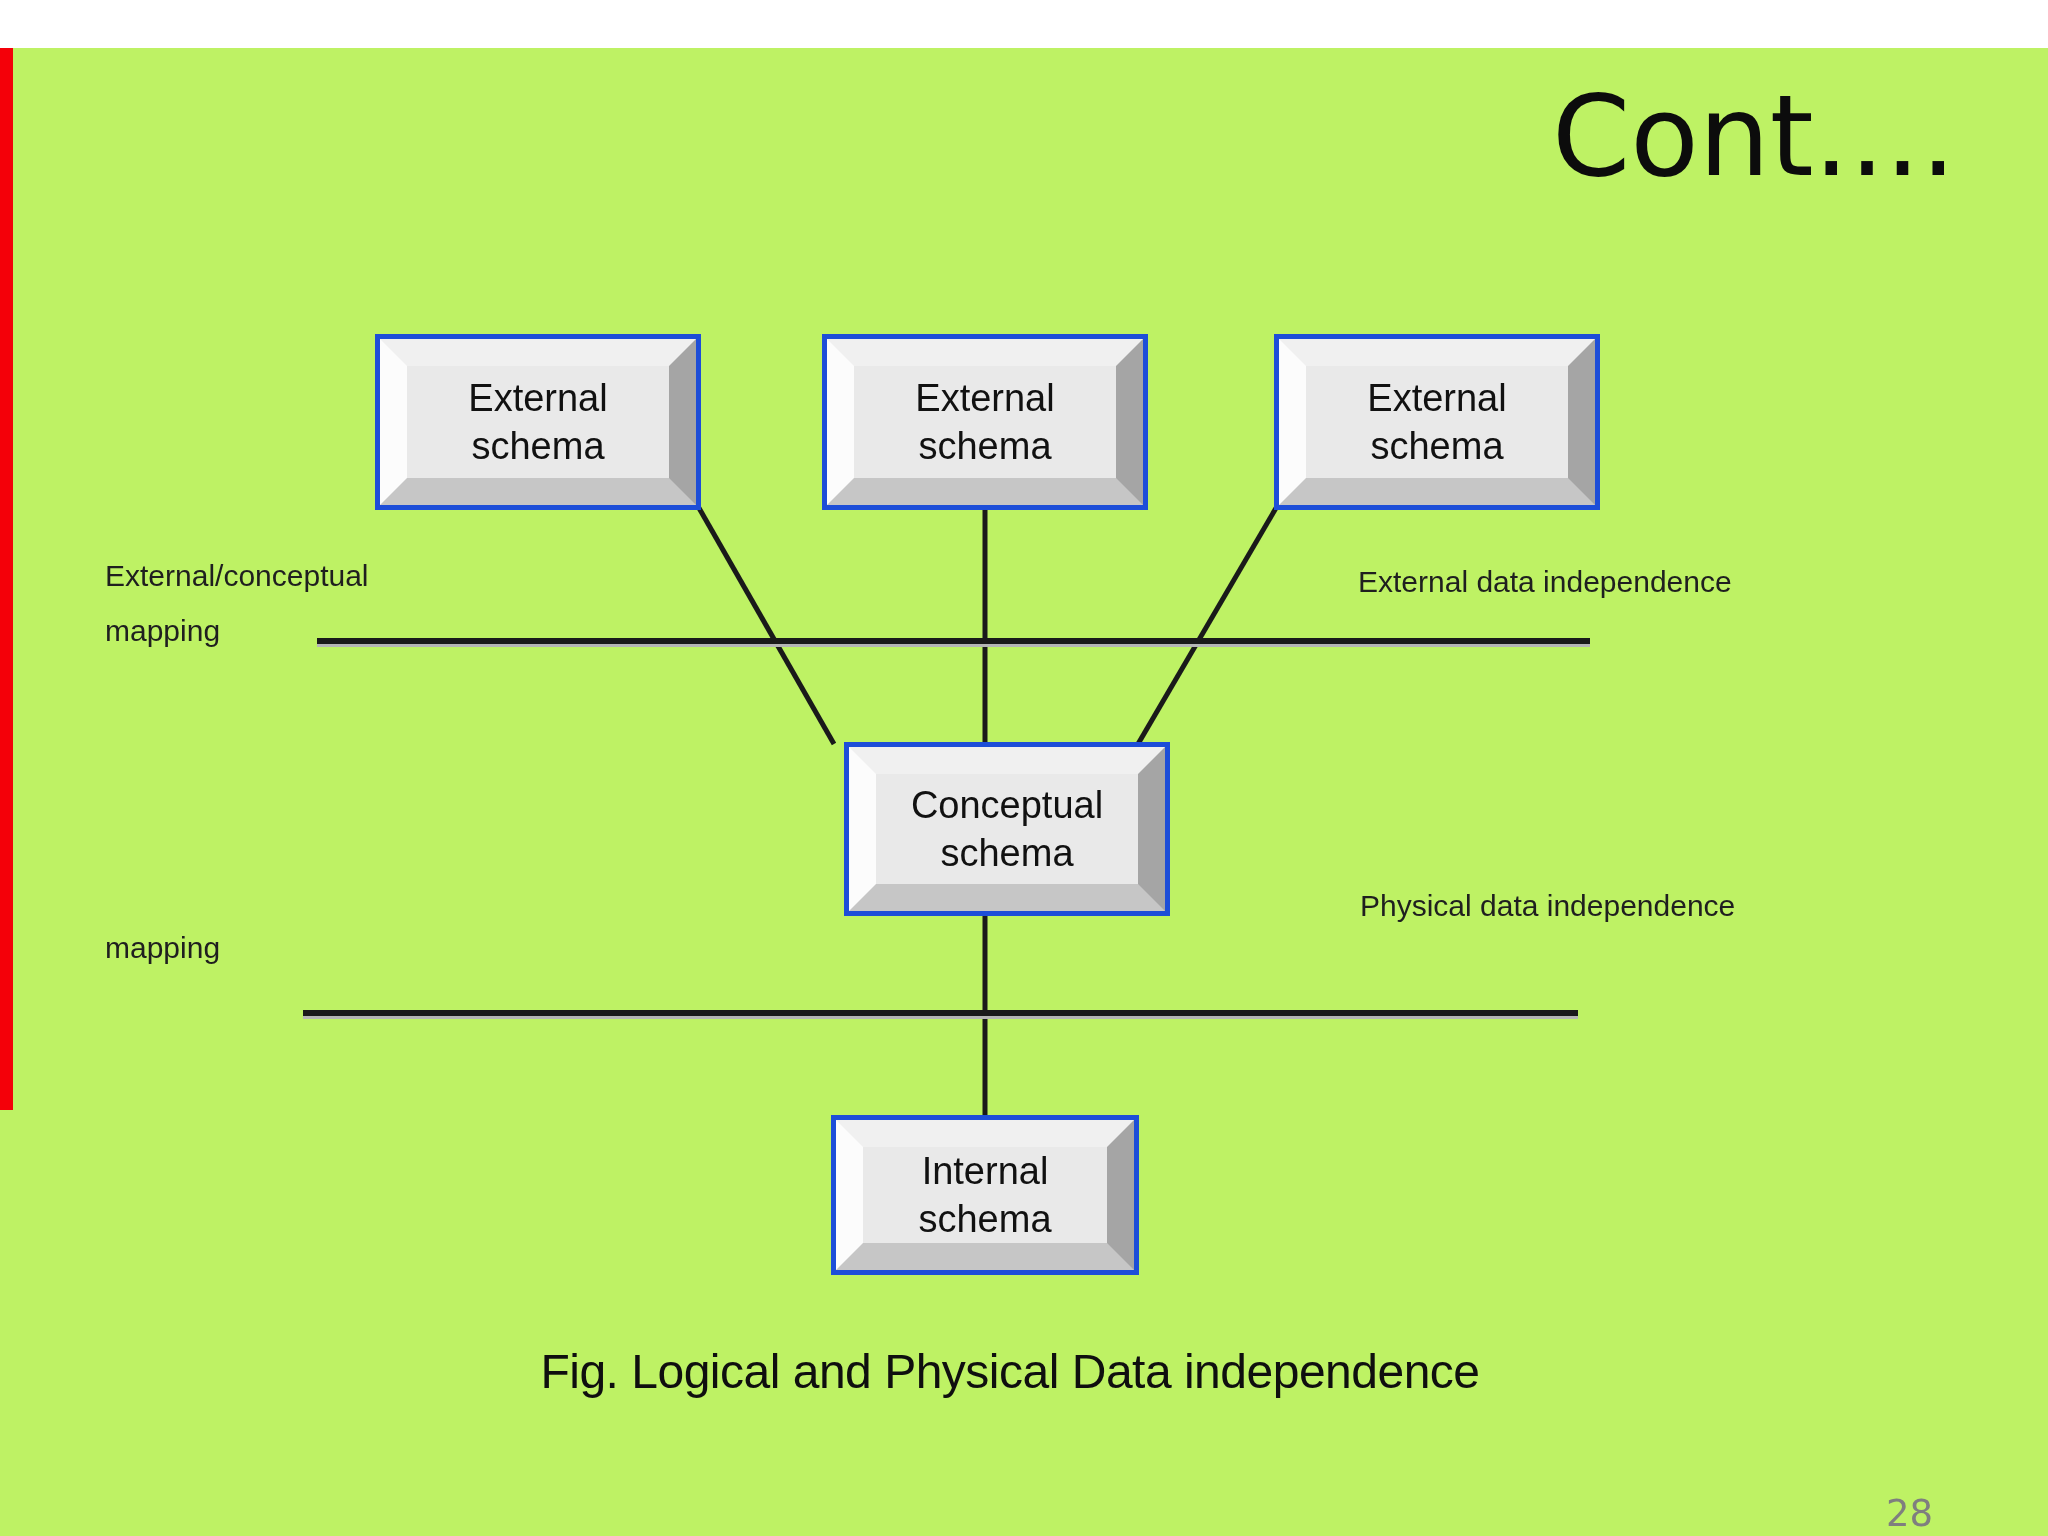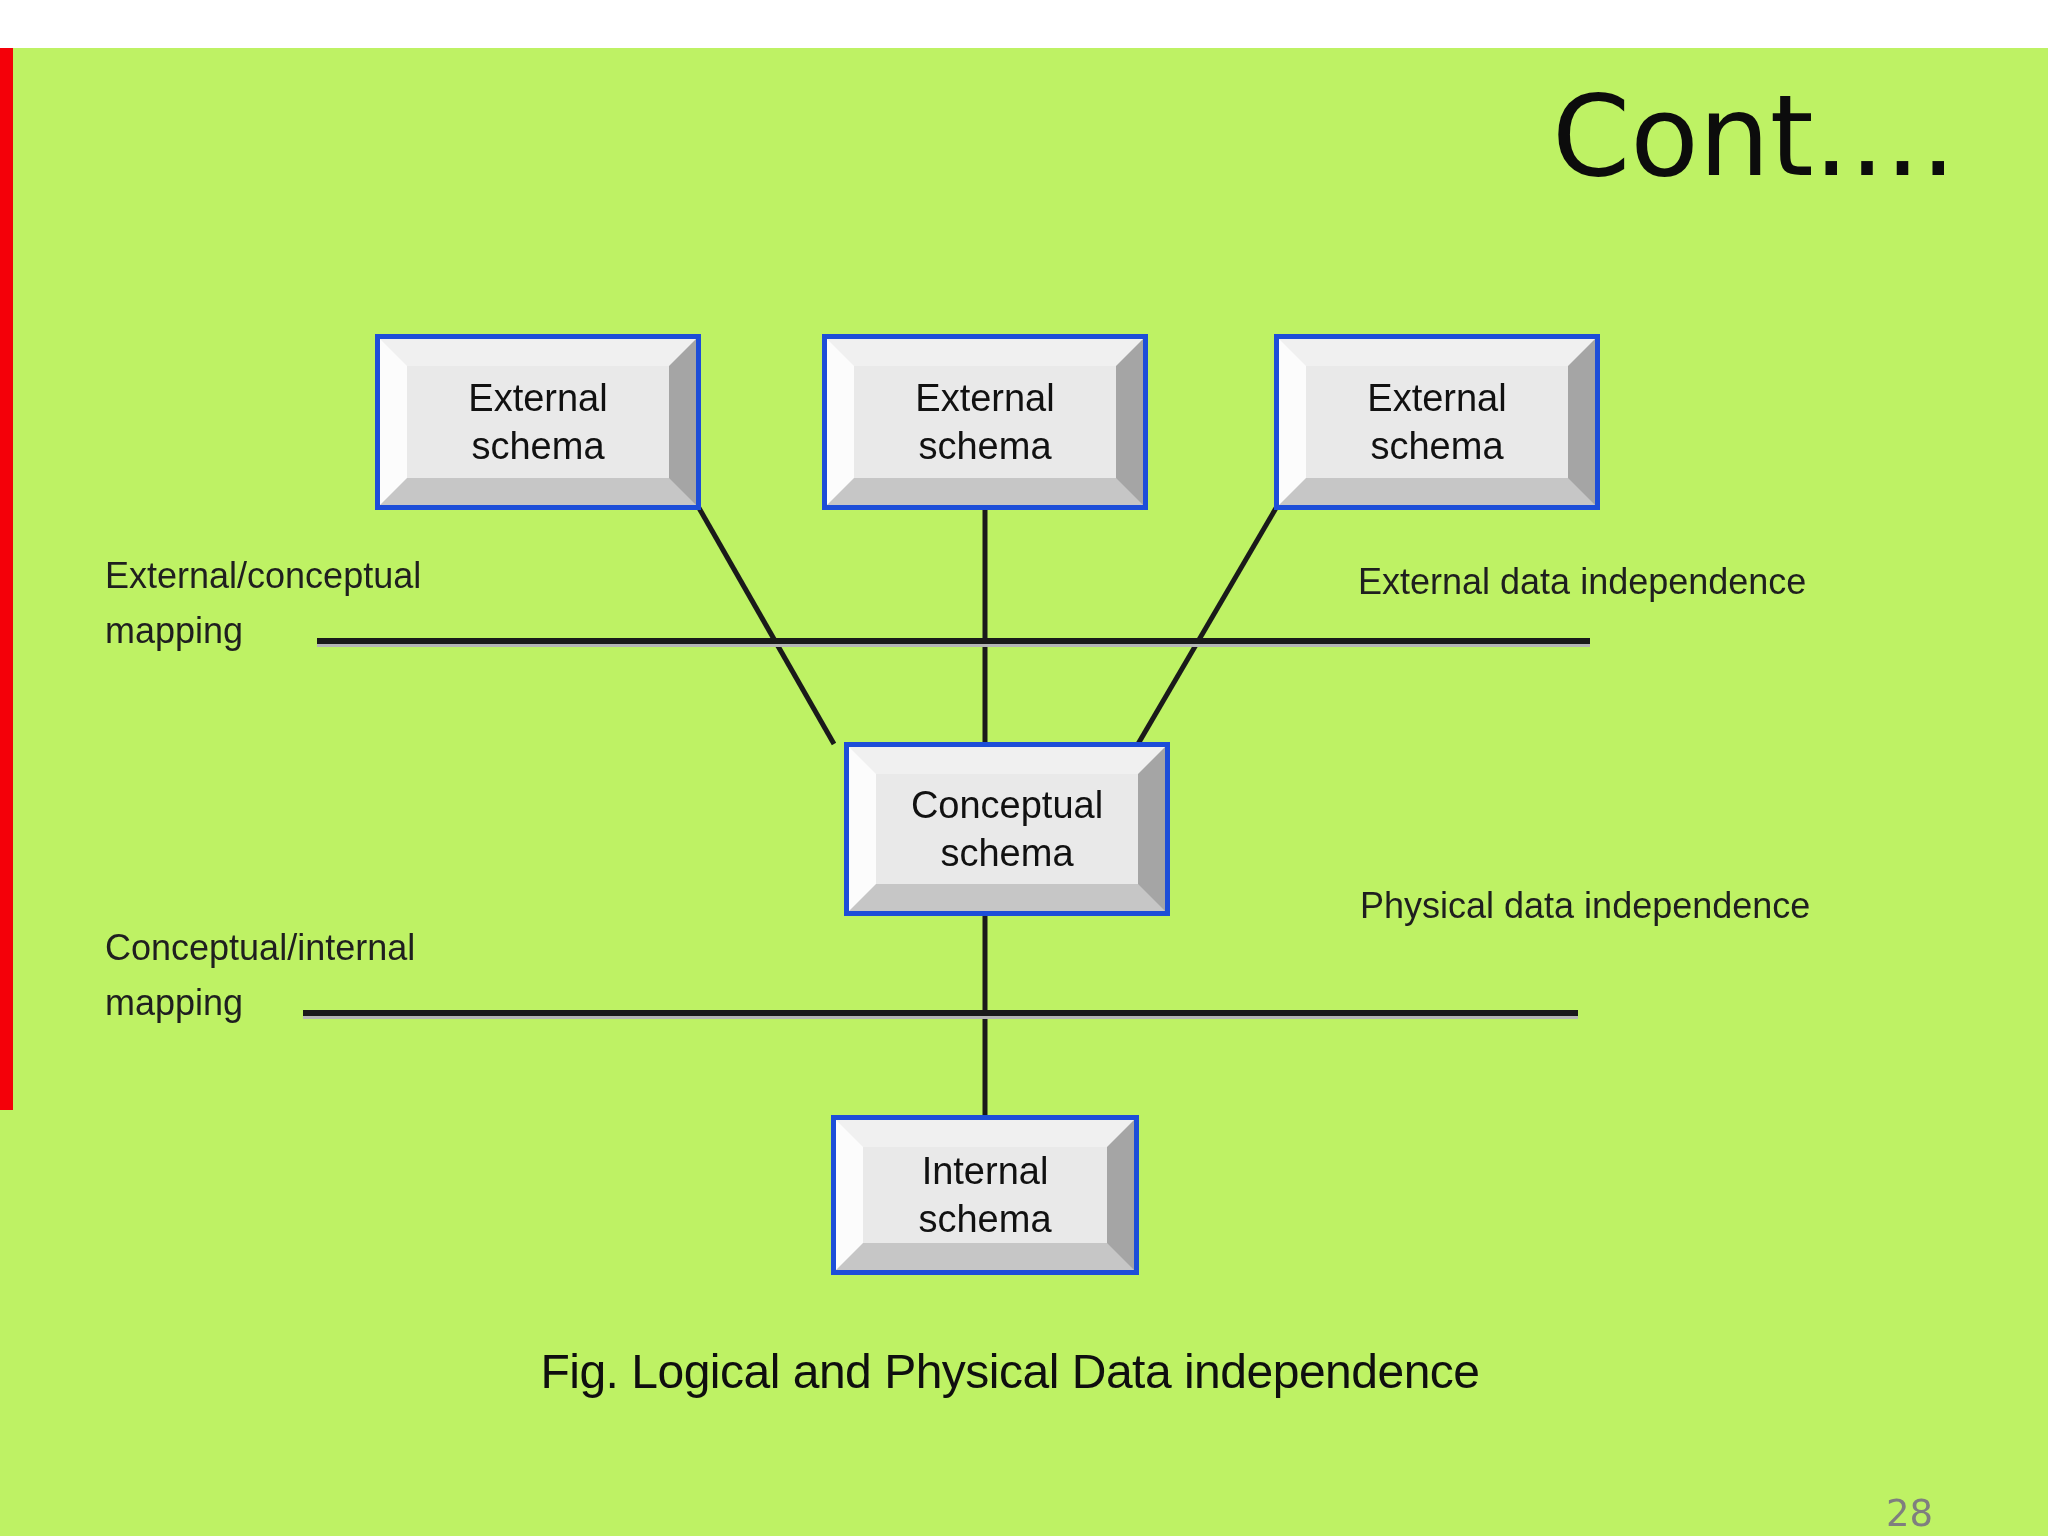--- a/index.html
+++ b/index.html
@@ -81,21 +81,21 @@
   }
   .box-ext1 { left: 375px;  top: 286px; width: 326px; height: 176px; }
   .box-ext2 { left: 822px;  top: 286px; width: 326px; height: 176px; }
   .box-ext3 { left: 1274px; top: 286px; width: 326px; height: 176px; }
   .box-con  { left: 844px;  top: 694px; width: 326px; height: 174px; }
   .box-int  { left: 831px;  top: 1067px; width: 308px; height: 160px; }
 
   
   .map-label {
     position: absolute;
-    font-size: 36px;
+    font-size: 30px;
     line-height: 55px;
     color: #1f1f1f;
     white-space: nowrap;
   }
   .lbl-ext-con { left: 105px;  top: 500px; }
   .lbl-log     { left: 1358px; top: 506px; }
   .lbl-con-int { left: 105px;  top: 872px; }
   .lbl-phy     { left: 1360px; top: 830px; }
 
   
@@ -179,21 +179,20 @@
   </div>
 
   <div class="map-label lbl-ext-con">
     <div>External/conceptual</div>
     <div>mapping</div>
   </div>
 
   <div class="map-label lbl-log">External data independence</div>
 
   <div class="map-label lbl-con-int">
-    <div>Conceptual/internal</div>
     <div>mapping</div>
   </div>
 
   <div class="map-label lbl-phy">Physical data independence</div>
 
   <div class="caption">Fig. Logical and Physical Data independence</div>
 
   <div class="page-number">28</div>
 
 </div>

